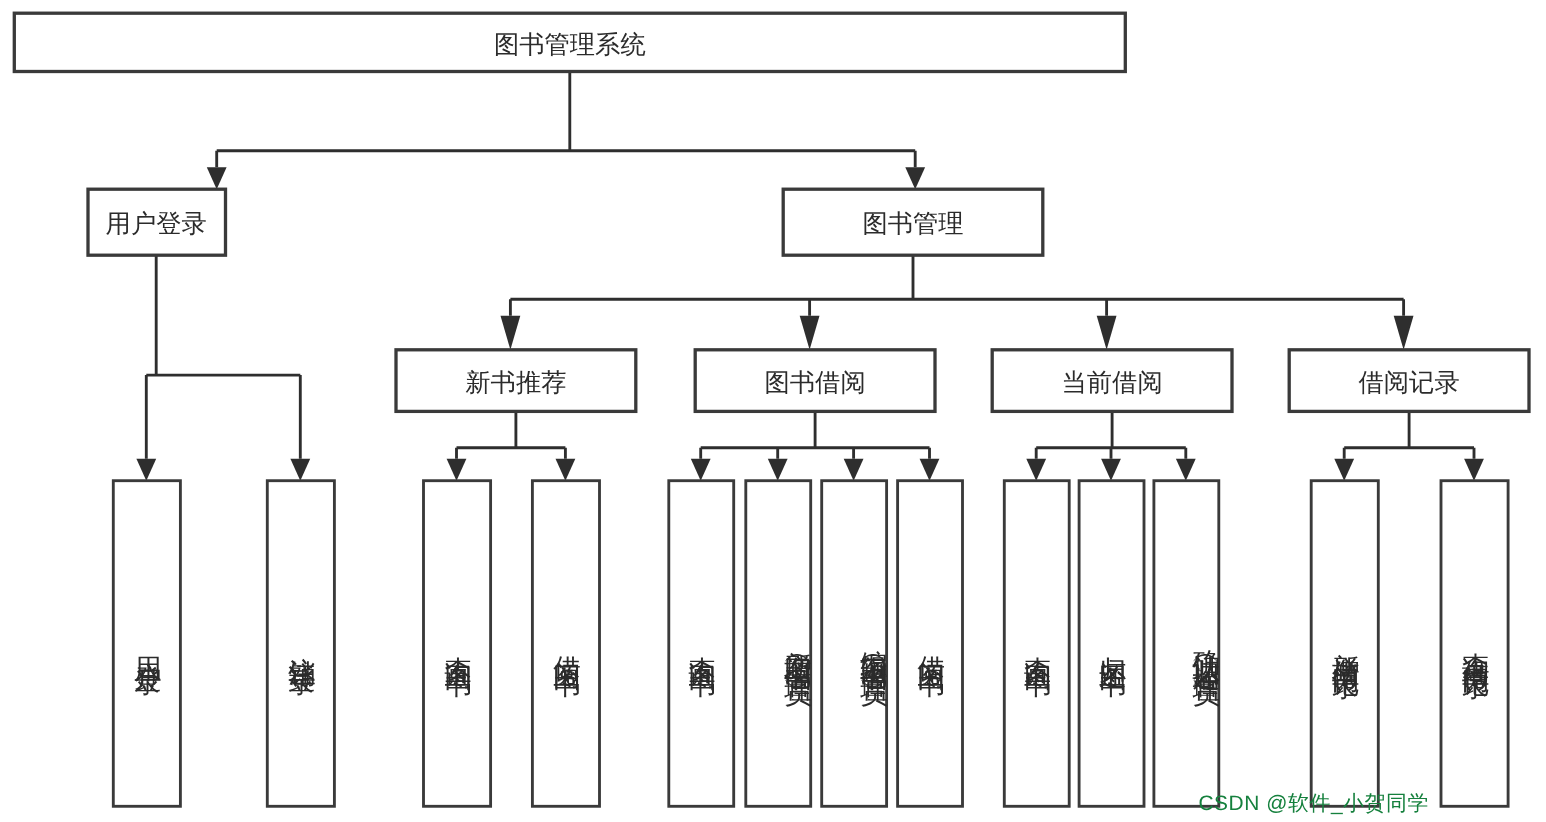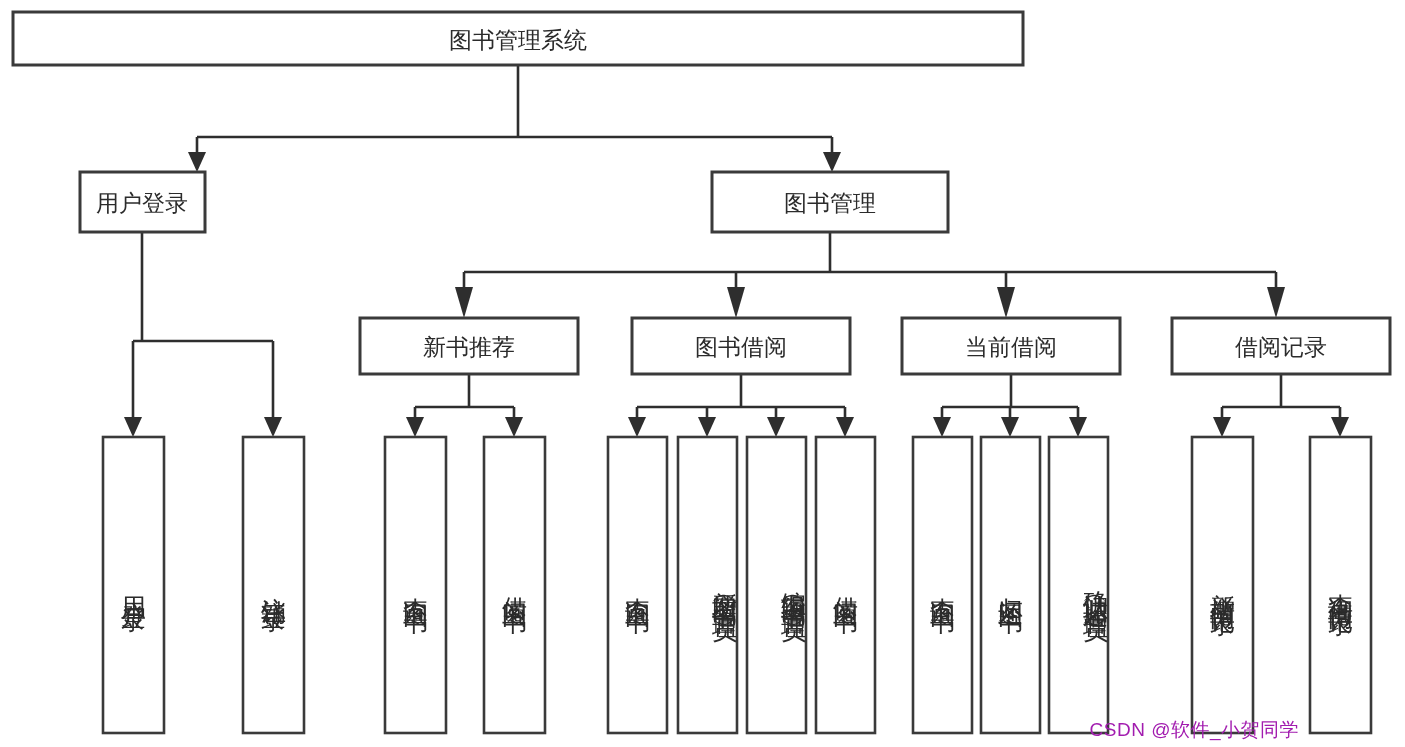--- a/index.html
+++ b/index.html
@@ -63,21 +63,21 @@
     color: #2b2b2b;
     font-family: "Liberation Sans", "DejaVu Sans", sans-serif;
     white-space: nowrap;
     pointer-events: none;
   }
   .watermark {
     position: absolute;
     right: 8px;
     bottom: 4px;
     font-size: 19px;
-    color: #a21caf;
+    color: #15803d;
     font-family: "Liberation Sans", "DejaVu Sans", sans-serif;
     letter-spacing: 0.5px;
     white-space: nowrap;
   }
 </style>
 </head>
 <body>
 
 <div id="diagram-root">
 

